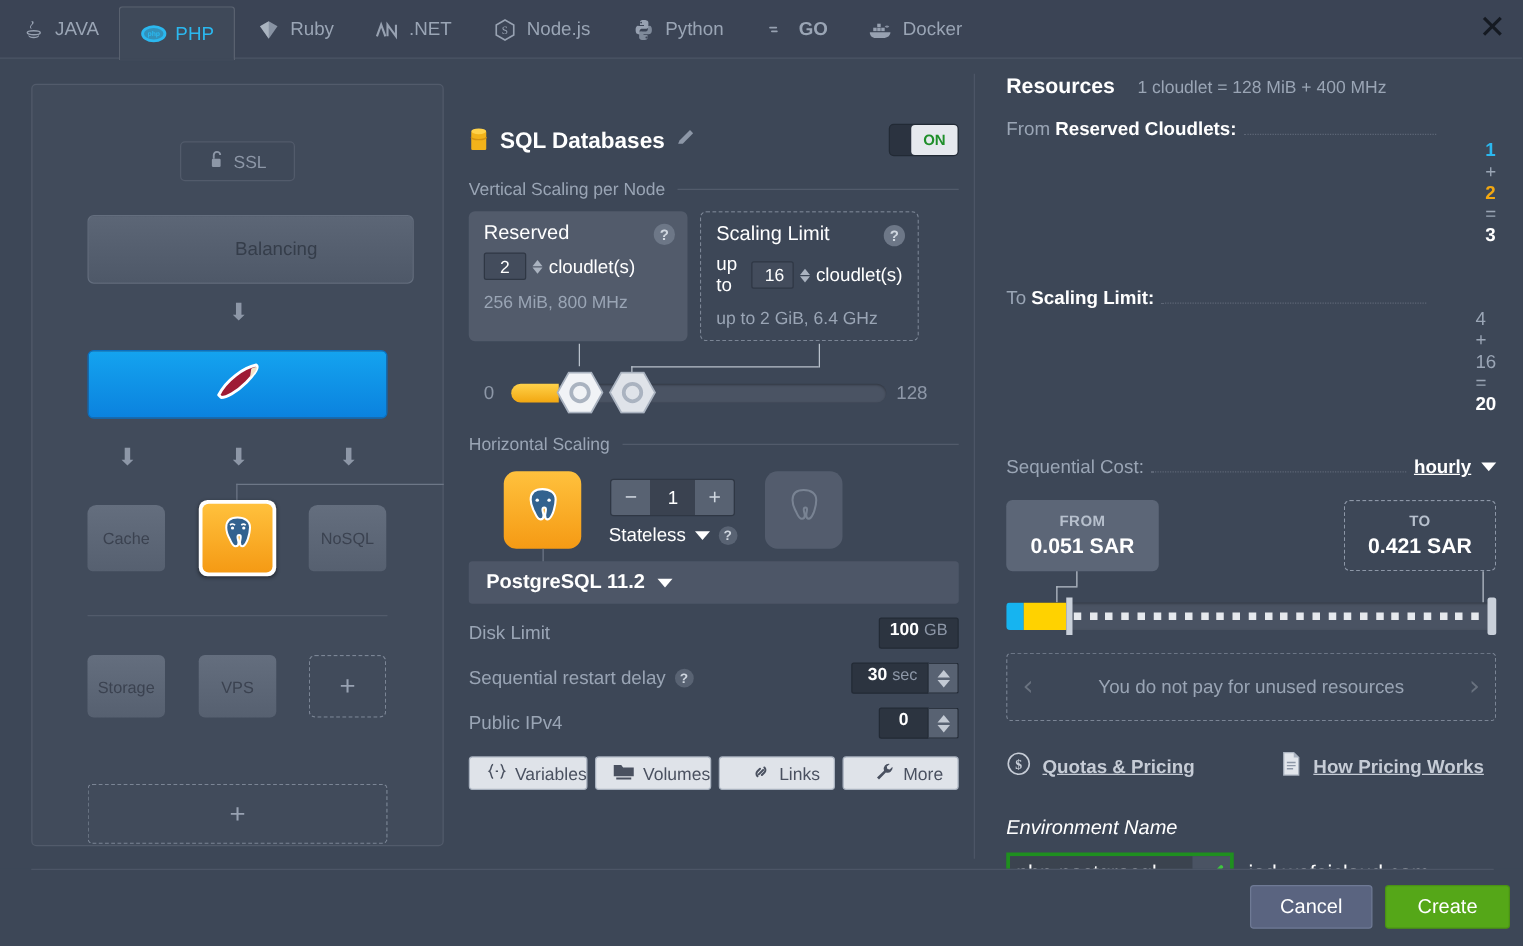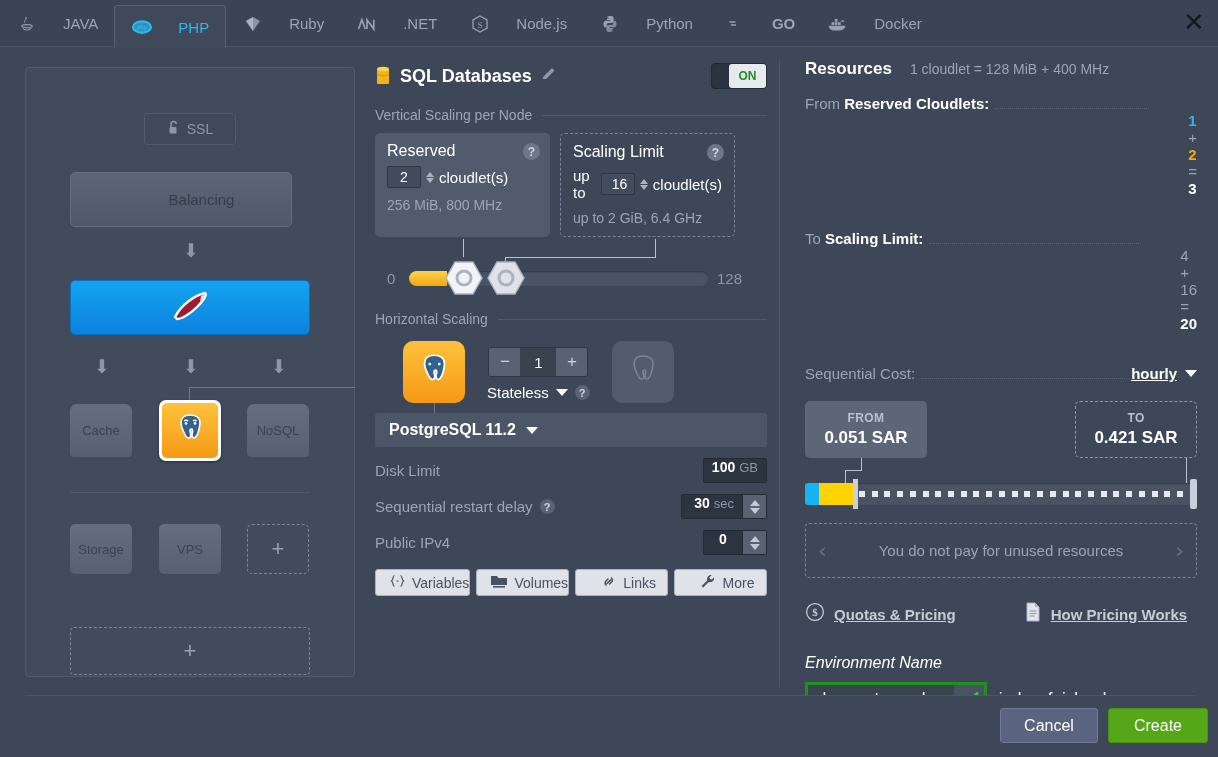--- a/index.html
+++ b/index.html
@@ -13,21 +13,21 @@
   body { position: relative; }
 
   
   #tabbar {
     position: absolute; left: 0; top: 0; width: 1218px; height: 47px;
     background: #3b4455;
     border-bottom: 1px solid #4c5566;
     display: flex; align-items: stretch;
   }
   .tab {
-    display: flex; align-items: center; gap: 25px;
+    display: flex; align-items: center; gap: 6px;
     padding: 0 16px; height: 47px;
     color: #9aa5b5; font-size: 15px;
     cursor: pointer; position: relative;
   }
   .tab.active {
     color: #2bb8ef;
     background: #3f4959;
     border-left: 1px solid #59616f;
     border-right: 1px solid #59616f;
     border-top: 1px solid #59616f;
@@ -56,21 +56,21 @@
     position: absolute; left: 25px; top: 20px; width: 330px; height: 610px;
     border: 1px solid #525b6b; border-radius: 4px; background: #414b5b;
   }
   #ssl-badge {
     position: absolute; left: 144px; top: 66px; width: 92px; height: 32px;
     border: 1px solid #525b6b; border-radius: 4px; background: #3f4959;
     display:flex; align-items:center; justify-content:center; gap:6px;
     color:#8d97a7; font-size:14px; z-index: 5; cursor: pointer;
   }
   #balancing {
-    position: absolute; left: 70px; top: 125px; width: 222px; height: 55px;
+    position: absolute; left: 70px; top: 125px; width: 261px; height: 55px;
     background: linear-gradient(#5c6676, #4e5868);
     border: 1px solid #646e7e; border-radius: 5px;
     display: flex; align-items: center; justify-content: center;
     color: #353d4a; font-size: 15px; cursor: pointer; padding-left: 41px;
   }
   .arrow-down { color:#8d97a7; font-size:19px; line-height:1; font-family:"DejaVu Sans",sans-serif; }
   #arr1 { position:absolute; left:183px; top:194px; }
   #appnode {
     position: absolute; left: 70px; top: 233px; width: 240px; height: 55px;
     background: linear-gradient(#14a3ef, #0b82de);
@@ -118,21 +118,21 @@
   }
   
   #conn-v { position:absolute; left:189px; top:340px; width:1px; height:14px; background:#6d7787; }
   #conn-h { position:absolute; left:189px; top:340px; width:166px; height:1px; background:#6d7787; }
 
   
   #sep-center { position:absolute; left:779px; top:12px; width:1px; height:628px; background:#4c5566; }
 
   
   #center { position:absolute; left:375px; top:12px; width: 392px; }
-  #sqlhead { display:flex; align-items:center; gap:9px; height:34px; }
+  #sqlhead { display:flex; align-items:center; gap:9px; height:34px;margin-top:36px; }
   #sqlhead .dbicon { width:16px; height:20px; }
   #sqltitle { color:#fff; font-size:18px; font-weight:bold; }
   #pencil { cursor:pointer; }
   #toggle {
     margin-left:auto; width:56px; height:26px; border-radius:4px;
     background:#2b3340; display:flex; align-items:center; justify-content:flex-end; cursor:pointer;
     border:1px solid #222a35;
   }
   #toggle .knob {
     width:37px; height:24px; background:#e6e9ee; border-radius:3px;

